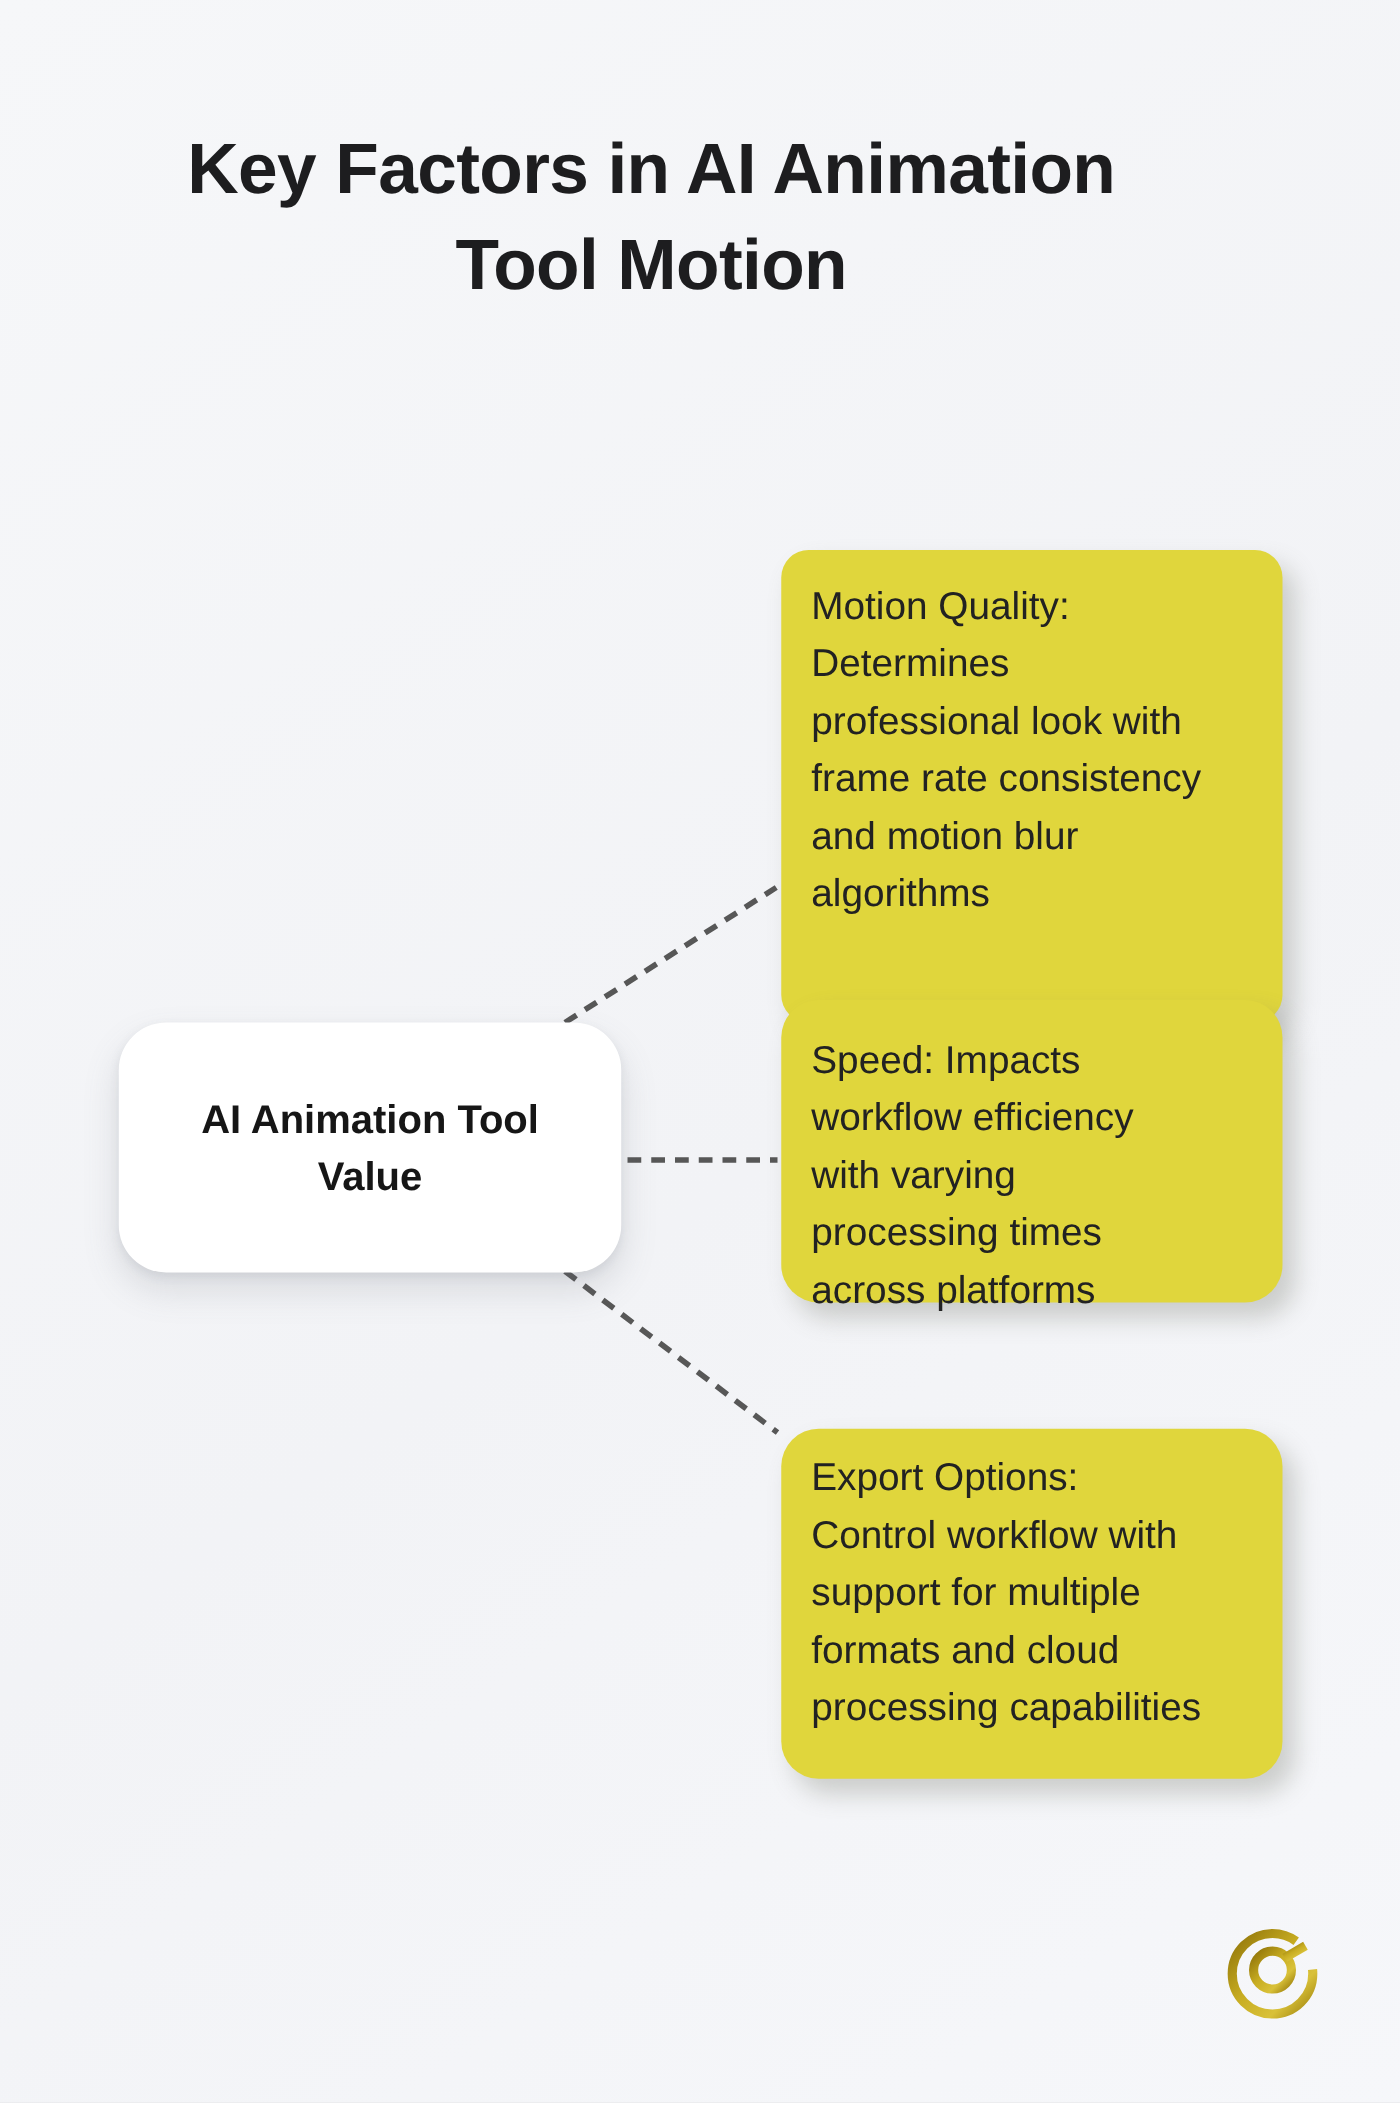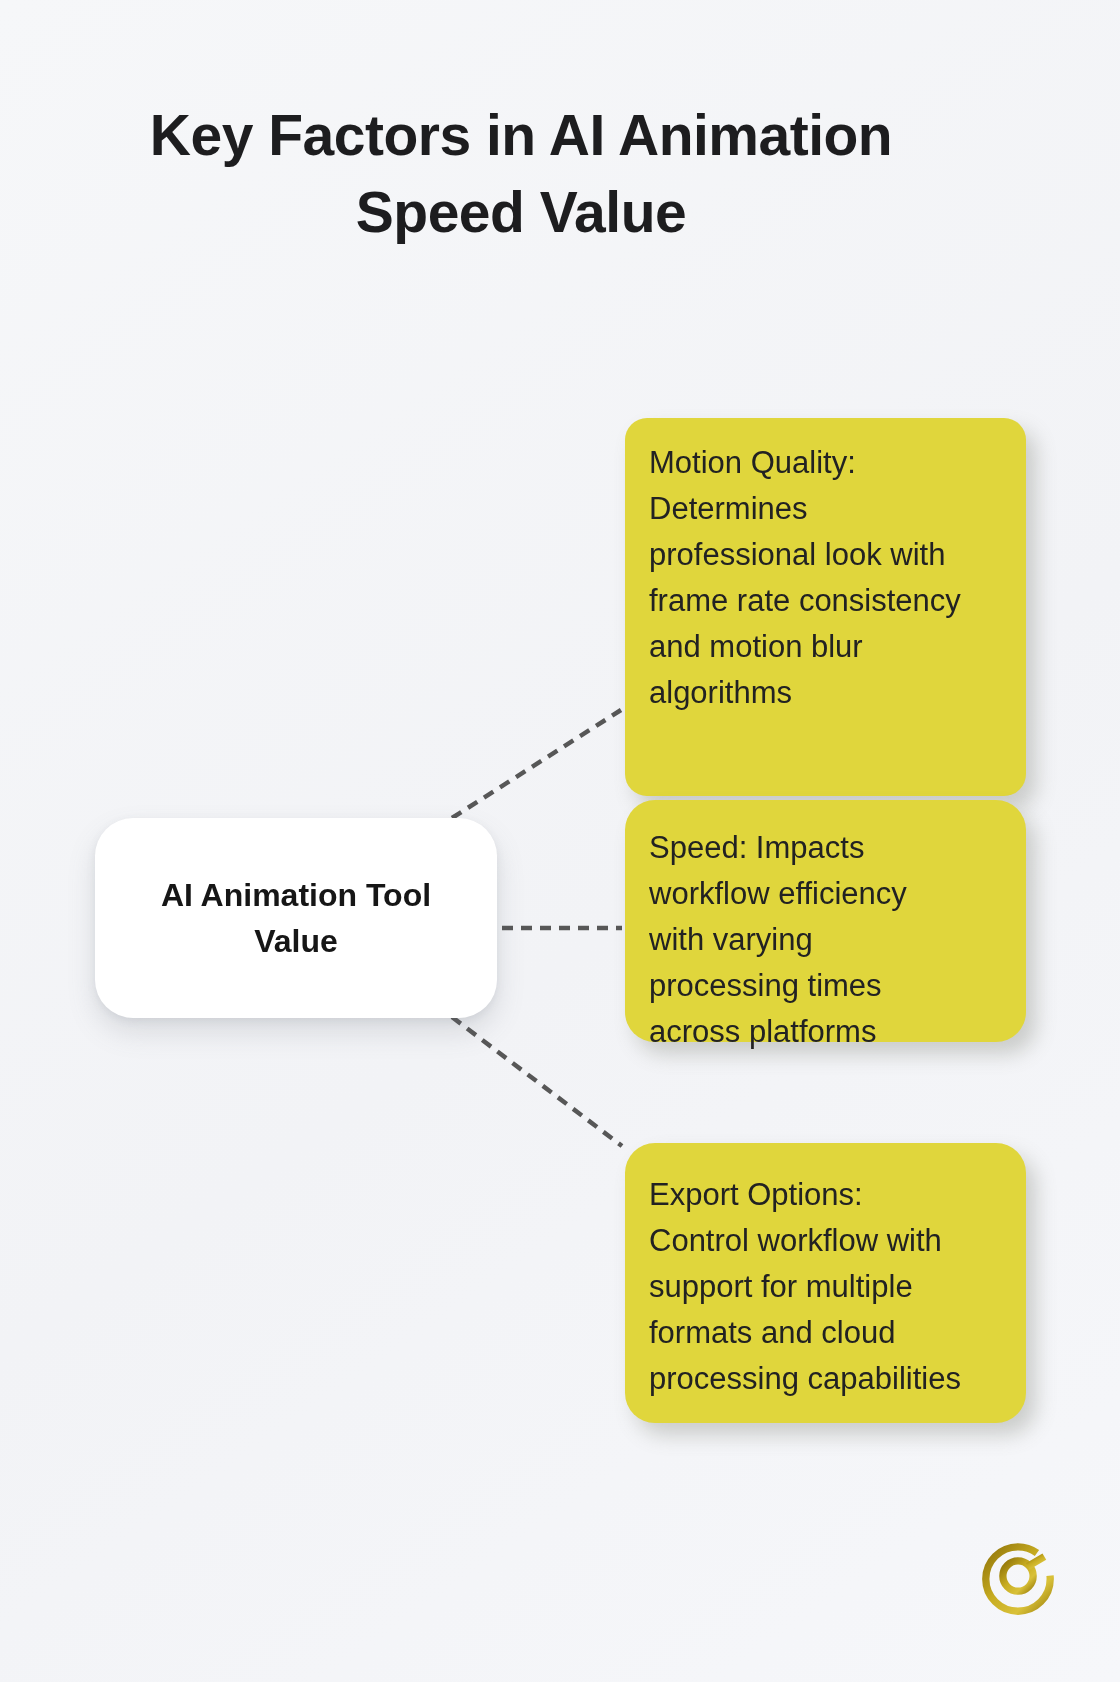--- a/index.html
+++ b/index.html
@@ -70,39 +70,39 @@
     padding: 22px 24px;
   }
   .factor-box .factor-text {
     margin: 0;
     font-size: 31px;
     line-height: 46px;
     font-weight: 400;
     color: #222222;
     white-space: pre-line;
   }
-  .factor-1 { top: 418px; height: 378px; border-radius: 22px; }
+  .factor-1 { top: 440px; height: 378px; border-radius: 22px; }
   .factor-2 { top: 800px; height: 242px; padding-top: 25px; }
-  .factor-3 { top: 1143px; height: 280px; padding-top: 29px; }
+  .factor-3 { top: 1143px; height: 280px; padding-top: 16px; }
   .logo {
     position: absolute;
     left: 976px;
     top: 1538px;
     width: 84px;
     height: 82px;
   }
   .logo svg { width: 100%; height: 100%; }
 </style>
 </head>
 <body>
 
 <div class="canvas">
 
   <h1 class="title">Key Factors in AI Animation
-Speed Value</h1>
+Tool Motion</h1>
 
   <svg class="connectors" viewBox="0 0 1120 1682" xmlns="http://www.w3.org/2000/svg">
     <line x1="452" y1="818" x2="621" y2="710" stroke="#575757" stroke-width="4.5" stroke-dasharray="11 8"></line>
     <line x1="502" y1="928" x2="622" y2="928" stroke="#575757" stroke-width="4.5" stroke-dasharray="11 8"></line>
     <line x1="452" y1="1017" x2="622" y2="1146" stroke="#575757" stroke-width="4.5" stroke-dasharray="11 8"></line>
   </svg>
 
   <div class="center-node">
     <span class="node-label">AI Animation Tool
 Value</span>

